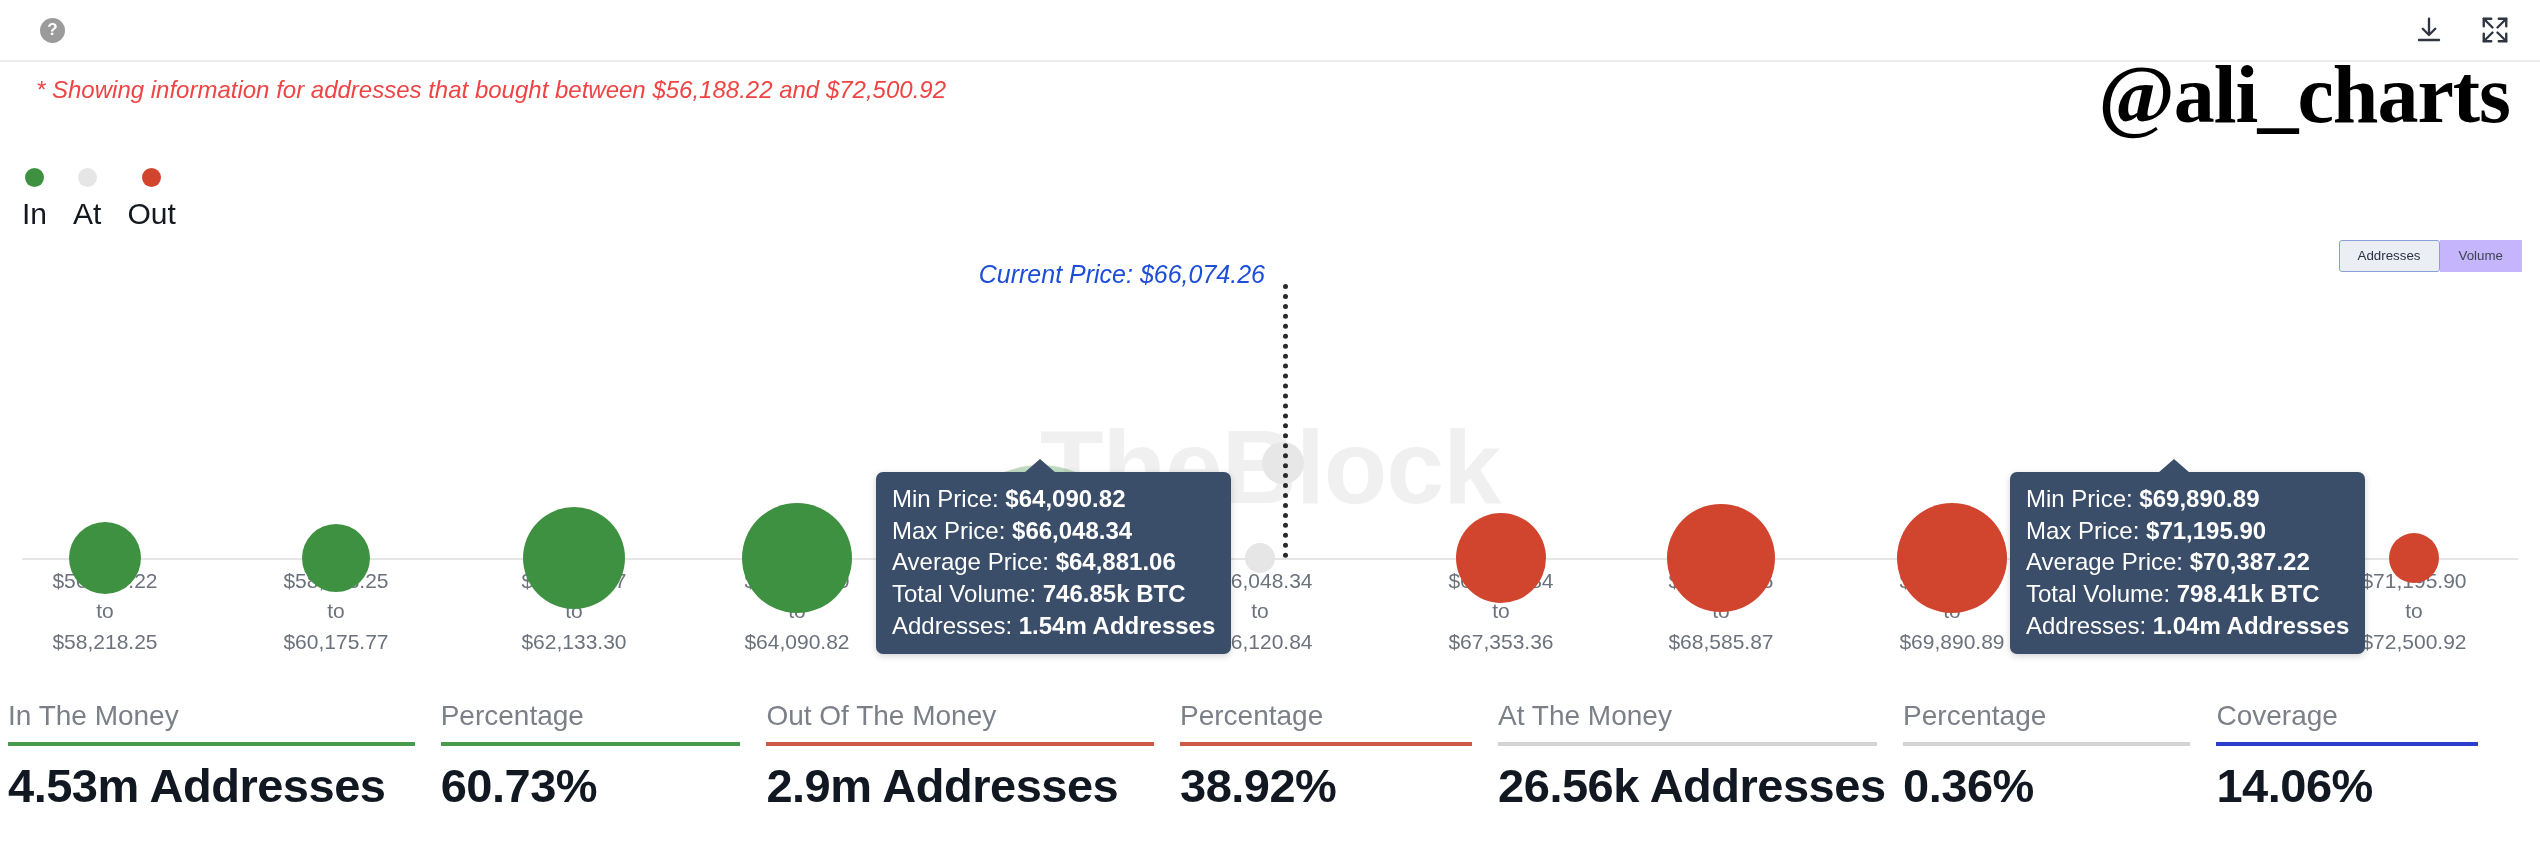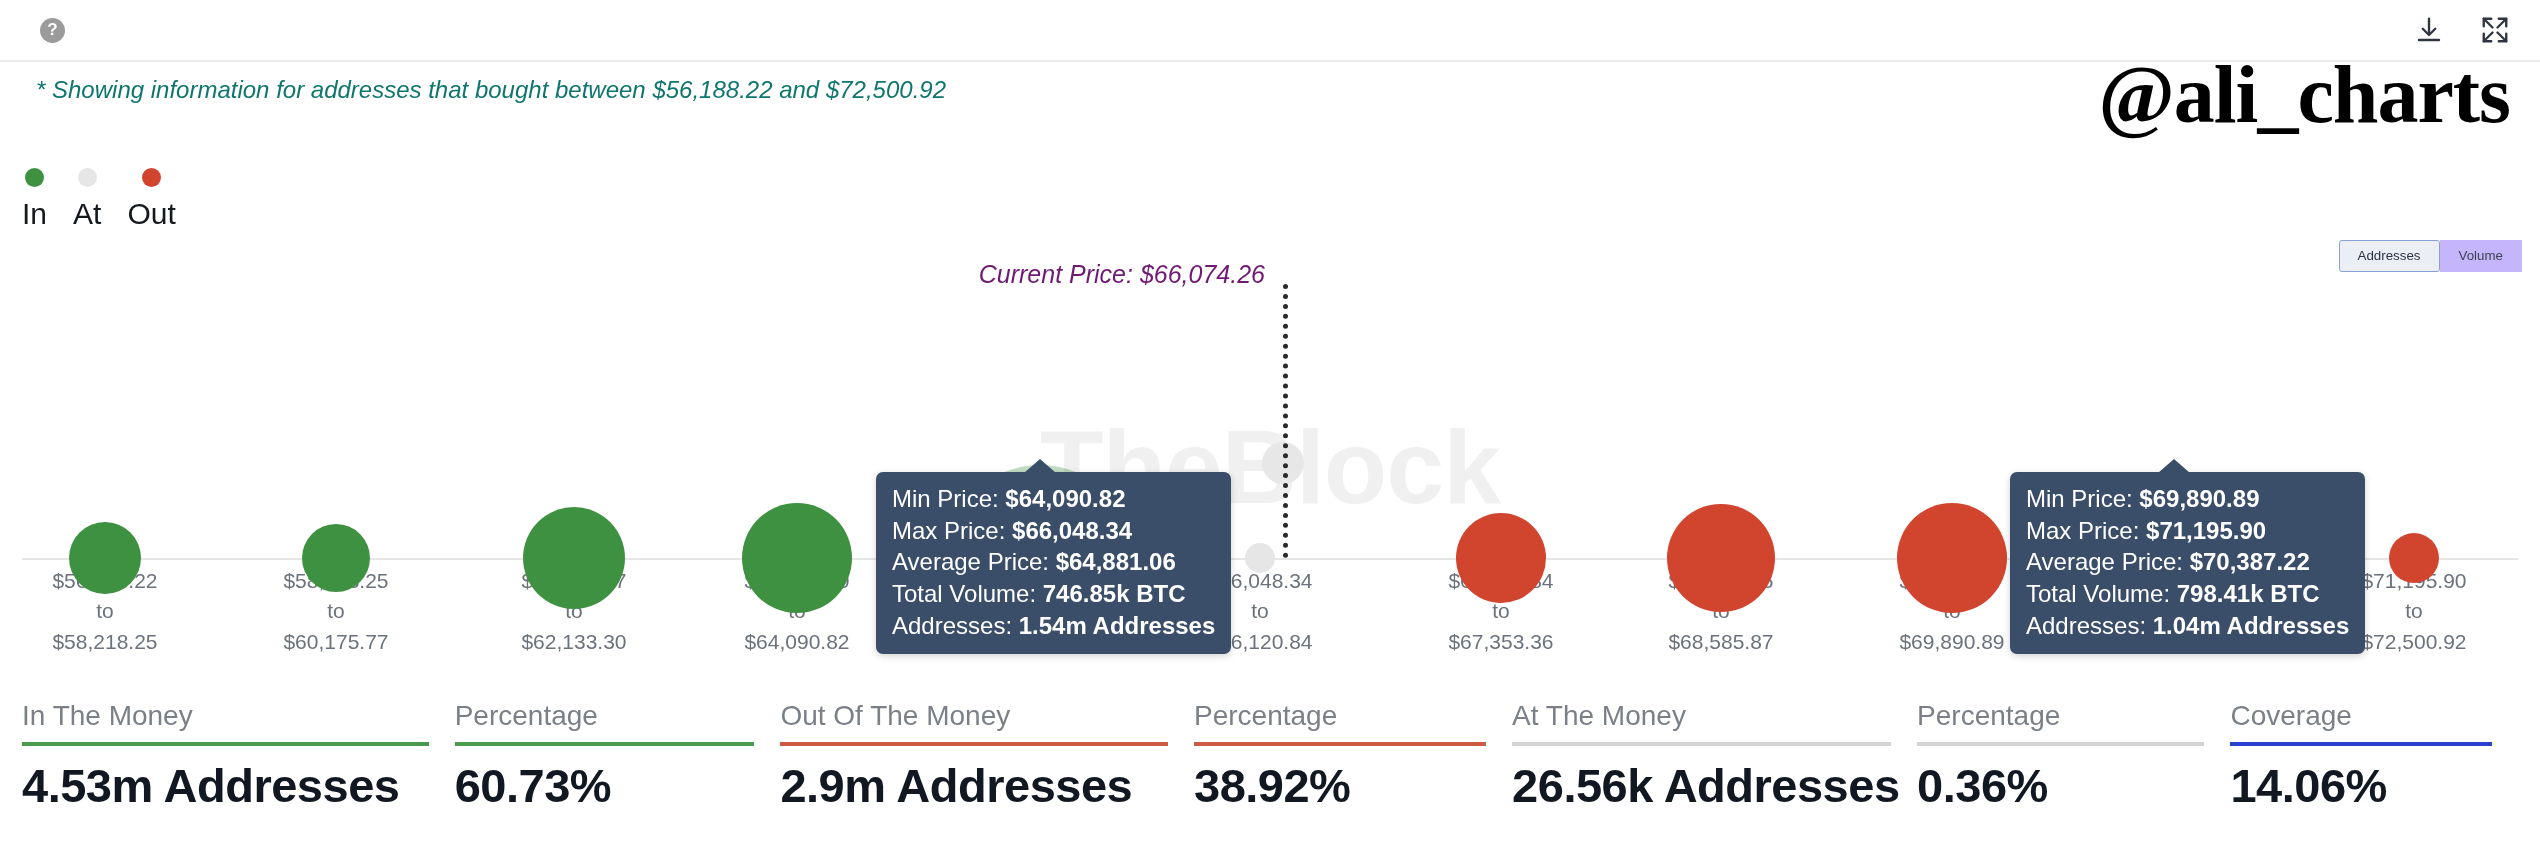--- a/index.html
+++ b/index.html
@@ -57,21 +57,21 @@
   .subbar {
     position: relative;
     height: 72px;
   }
   .subtitle {
     position: absolute;
     left: 36px;
     top: 14px;
     font-size: 24px;
     font-style: italic;
-    color: #0f766e;
+    color: #ef4444;
     white-space: nowrap;
   }
   .brand {
     position: absolute;
     right: 30px;
     top: -8px;
     font-size: 82px;
     font-weight: 700;
     color: #000;
     letter-spacing: -1px;
@@ -165,21 +165,21 @@
     border-left: 5px dotted #2a2a2a;
     z-index: 3;
   }
   .cp-label {
     position: absolute;
     top: -30px;
     transform: translateX(-100%);
     padding-right: 18px;
     font-size: 25px;
     font-style: italic;
-    color: #701a75;
+    color: #1d4ed8;
     white-space: nowrap;
     z-index: 4;
   }
   .cp-dot {
     position: absolute;
     width: 42px; height: 42px;
     border-radius: 50%;
     background: #e7e7e7;
     transform: translate(-50%, 50%);
     z-index: 2;
@@ -222,21 +222,21 @@
     top: -13px;
     width: 0; height: 0;
     border-left: 16px solid transparent;
     border-right: 16px solid transparent;
     border-bottom: 14px solid #3a4d69;
   }
 
   
   .stats {
     position: absolute;
-    left: 22px;
+    left: 8px;
     top: 700px;
     width: 2496px;
     display: flex;
     align-items: flex-start;
     gap: 0;
   }
   .stat { padding-right: 26px; }
   .stat-label {
     font-size: 28px;
     color: #7b8088;

